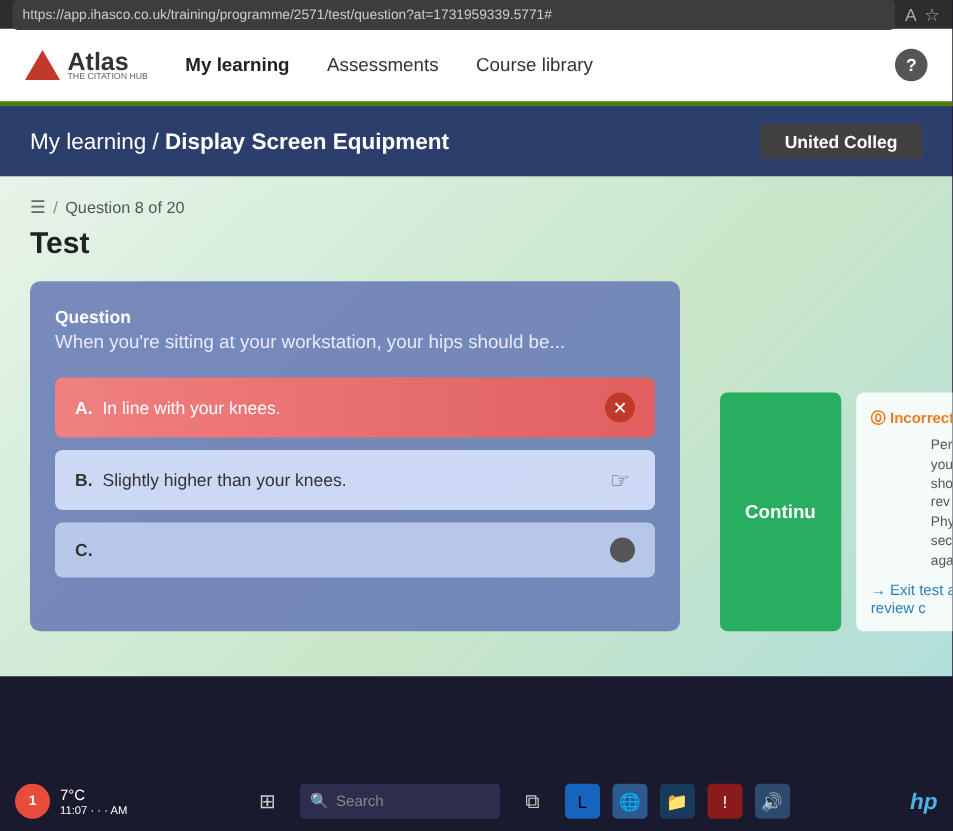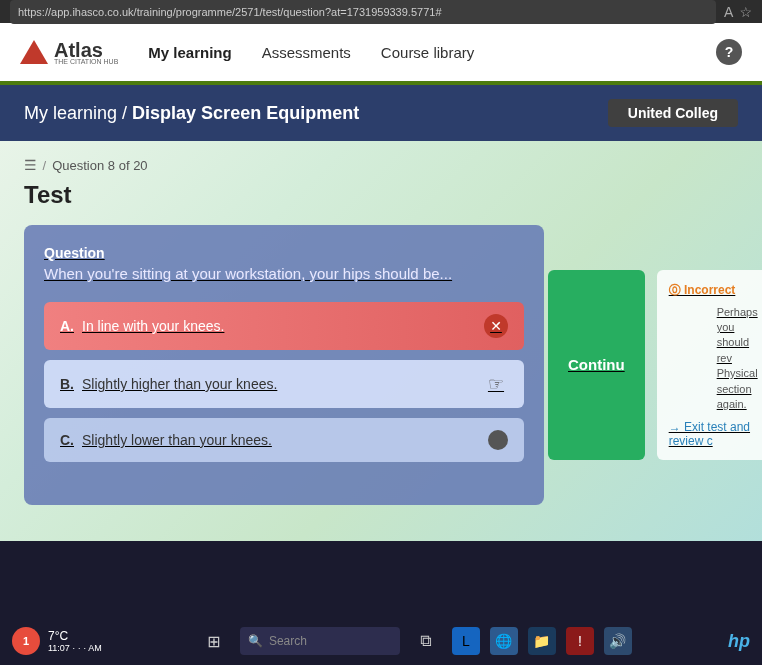--- a/index.html
+++ b/index.html
@@ -160,23 +160,22 @@
     .page-title {
       font-size: 24px;
       font-weight: bold;
       color: #222;
       margin-bottom: 16px;
     }
 
     
     .content-row {
       display: flex;
-      gap: 4px;
-      align-items: center;
-      text-decoration: underline;
+      gap: 32px;
+      align-items: flex-end;
     }
 
     
     .question-card {
       background: rgba(100, 120, 180, 0.85);
       border-radius: 8px;
       padding: 20px;
       flex: 0 0 520px;
       min-height: 280px;
     }
@@ -435,21 +434,20 @@
       </div>
 
       <div class="answer-option neutral">
         <span class="answer-letter">B.</span>
         <span class="answer-text">Slightly higher than your knees.</span>
         <div class="answer-icon icon-hand">☞</div>
       </div>
 
       <div class="answer-option neutral-dark">
         <span class="answer-letter">C.</span>
-        <span class="answer-text">Slightly lower than your knees.</span>
         <div class="answer-icon icon-circle"></div>
       </div>
     </div>
 
     <div class="right-panel">
       <button class="continue-btn">Continu</button>
       <div class="feedback-box">
         <div class="feedback-status">⓪ Incorrect</div>
         <div class="feedback-text">Perhaps you should rev Physical section again.</div>
         <a class="exit-link">→ Exit test and review c</a>

